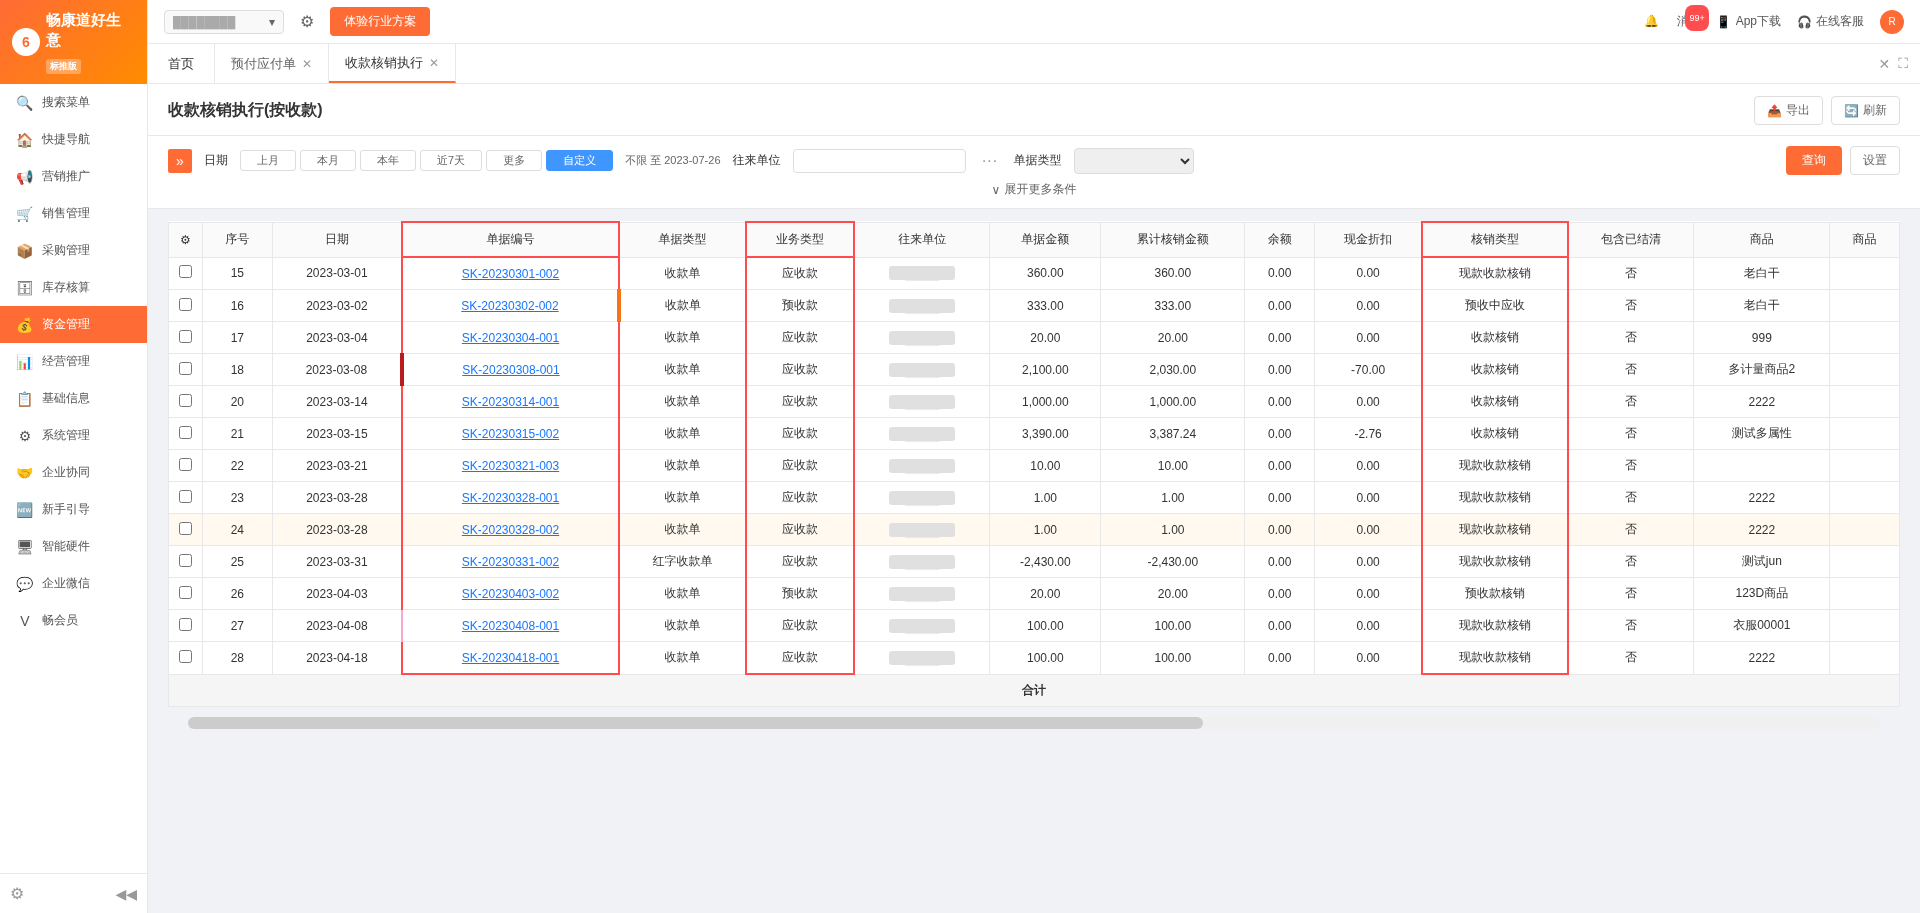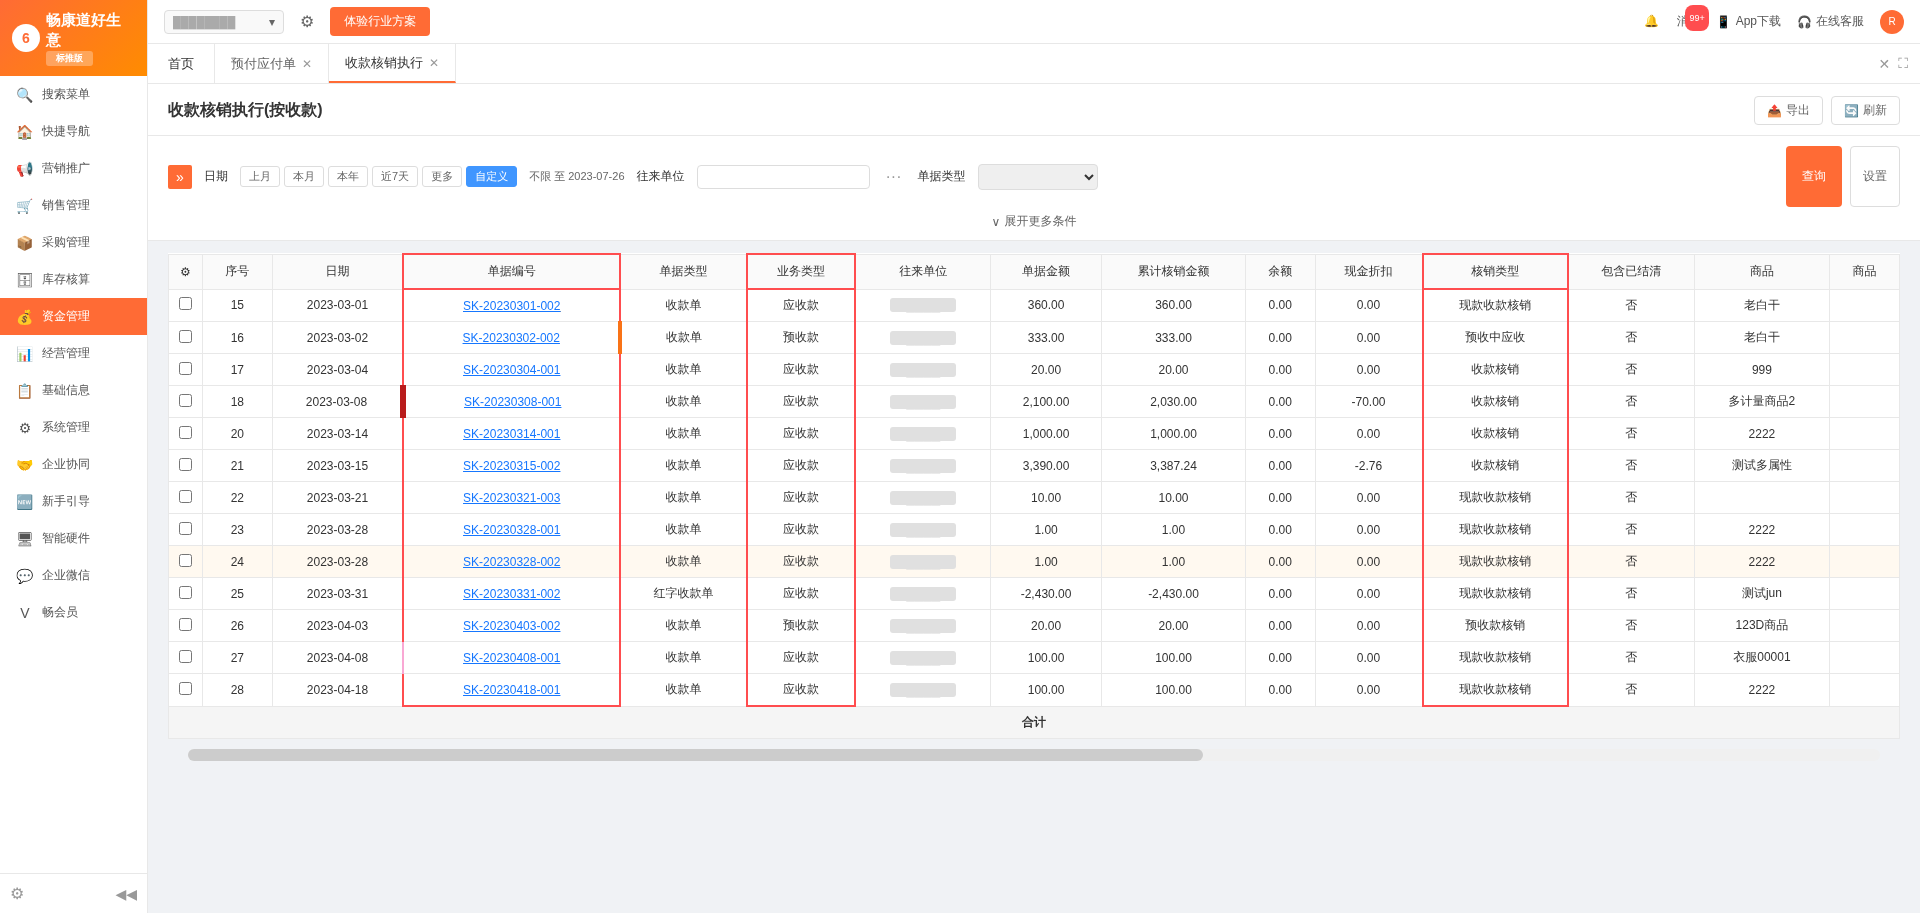--- a/index.html
+++ b/index.html
@@ -3,21 +3,21 @@
   <meta charset="utf-8">
   <style>
     * { box-sizing: border-box; margin: 0; padding: 0; }
     body { font-family: 'Microsoft YaHei', Arial, sans-serif; font-size: 12px; background: #f5f5f5; display: flex; height: 913px; overflow: hidden; }
 
     
     .sidebar { width: 148px; background: #fff; border-right: 1px solid #e8e8e8; display: flex; flex-direction: column; flex-shrink: 0; }
     .sidebar-logo { padding: 10px 12px; background: linear-gradient(135deg, #ff6b35, #ff8c00); display: flex; align-items: center; gap: 6px; color: white; font-weight: bold; font-size: 13px; min-height: 55px; }
     .sidebar-logo .logo-icon { width: 28px; height: 28px; background: #fff; border-radius: 50%; display: flex; align-items: center; justify-content: center; color: #ff6b35; font-weight: bold; font-size: 14px; flex-shrink: 0; }
     .sidebar-logo .logo-text { font-size: 15px; line-height: 1.3; }
-    .sidebar-logo .logo-badge { font-size: 9px; background: rgba(255,255,255,0.3); padding: 1px 10px; border-radius: 3px; margin-top: 2px; display: inline-block; }
+    .sidebar-logo .logo-badge { font-size: 9px; background: rgba(255,255,255,0.3); padding: 1px 4px; border-radius: 3px; margin-top: 10px; display: inline-block; }
     .sidebar-menu { flex: 1; overflow-y: auto; }
     .sidebar-item { display: flex; align-items: center; gap: 8px; padding: 10px 16px; cursor: pointer; color: #555; transition: background 0.2s; }
     .sidebar-item.active { background: #ff6b35; color: white; }
     .sidebar-item .item-icon { font-size: 14px; width: 18px; text-align: center; }
     .sidebar-item .item-label { font-size: 12px; }
     .sidebar-bottom { padding: 10px; display: flex; justify-content: space-between; align-items: center; border-top: 1px solid #e8e8e8; }
     .sidebar-bottom .gear-icon { color: #999; font-size: 16px; cursor: pointer; }
     .sidebar-bottom .arrow-icon { color: #999; font-size: 14px; cursor: pointer; }
 
     
@@ -55,27 +55,27 @@
     .page-actions { display: flex; gap: 8px; }
     .btn-export { display: flex; align-items: center; gap: 4px; padding: 5px 12px; border: 1px solid #ddd; border-radius: 4px; cursor: pointer; color: #666; background: #fff; font-size: 12px; }
     .btn-refresh { display: flex; align-items: center; gap: 4px; padding: 5px 12px; border: 1px solid #ddd; border-radius: 4px; cursor: pointer; color: #666; background: #fff; font-size: 12px; }
 
     
     .filter-bar { background: #fff; padding: 10px 20px; border-bottom: 1px solid #e8e8e8; flex-shrink: 0; }
     .filter-row { display: flex; align-items: center; gap: 12px; flex-wrap: wrap; }
     .filter-expand-btn { width: 24px; height: 24px; background: #ff6b35; color: white; border: none; cursor: pointer; font-size: 14px; border-radius: 2px; display: flex; align-items: center; justify-content: center; }
     .filter-label { font-size: 12px; color: #333; white-space: nowrap; }
     .filter-date-btns { display: flex; gap: 4px; }
-    .date-btn { padding: 2px 8px; border: 1px solid #ddd; border-radius: 3px; cursor: pointer; font-size: 11px; color: #666; background: #fff; }
+    .date-btn { padding: 2px 16px; border: 1px solid #ddd; border-radius: 3px; cursor: pointer; font-size: 11px; color: #666; background: #fff; }
     .date-btn.custom { background: #4096ff; color: white; border-color: #4096ff; }
     .filter-date-range { font-size: 11px; color: #666; }
     .filter-input { border: 1px solid #ddd; border-radius: 4px; padding: 4px 8px; font-size: 12px; color: #333; min-width: 160px; outline: none; }
     .filter-dots { color: #999; font-size: 16px; padding: 0 4px; }
     .filter-select { border: 1px solid #ddd; border-radius: 4px; padding: 4px 8px; font-size: 12px; color: #333; min-width: 120px; outline: none; }
-    .btn-query { background: #ff6b35; color: white; border: none; padding: 22px 16px; border-radius: 4px; cursor: pointer; font-size: 12px; }
+    .btn-query { background: #ff6b35; color: white; border: none; padding: 6px 16px; border-radius: 4px; cursor: pointer; font-size: 12px; }
     .btn-settings { background: #fff; color: #666; border: 1px solid #ddd; padding: 5px 12px; border-radius: 4px; cursor: pointer; font-size: 12px; }
     .filter-expand-row { display: flex; justify-content: center; padding: 6px 0 0; }
     .expand-more-btn { display: flex; align-items: center; gap: 4px; color: #666; font-size: 12px; cursor: pointer; }
 
     
     .table-area { flex: 1; overflow: auto; padding: 12px 20px; }
     .data-table { width: 100%; background: #fff; border-collapse: collapse; font-size: 12px; }
     .data-table th { background: #fafafa; border: 1px solid #e8e8e8; padding: 8px 10px; color: #333; font-weight: 500; white-space: nowrap; text-align: center; }
     .data-table td { border: 1px solid #e8e8e8; padding: 7px 10px; color: #333; white-space: nowrap; text-align: center; background: #fff; }
     .data-table tr.highlighted td { background: #fff9f0; }
@@ -343,21 +343,21 @@
     <td class="">0.00</td>
     <td style="border-left:2px solid #ff4d4f;border-right:2px solid #ff4d4f;">收款核销</td>
     <td>否</td>
     <td>999</td>
     <td></td>
   </tr>
             <tr>
     <td><input type="checkbox" style="cursor: pointer;"></td>
     <td>18</td>
     <td>2023-03-08</td>
-    <td style="border-left:6px solid #b91c1c;border-right:2px solid #ff4d4f;">
+    <td style="border-left:4px solid #b91c1c;border-right:2px solid #ff4d4f;">
       <span class="link-text">SK-20230308-001</span>
     </td>
     <td>收款单</td>
     <td style="border-left:2px solid #ff4d4f;border-right:2px solid #ff4d4f;">应收款</td>
     <td><span style="background:#e0e0e0;color:#e0e0e0;border-radius:3px;padding:0 16px;">████</span></td>
     <td class="">2,100.00</td>
     <td class="">2,030.00</td>
     <td>0.00</td>
     <td class="negative">-70.00</td>
     <td style="border-left:2px solid #ff4d4f;border-right:2px solid #ff4d4f;">收款核销</td>

